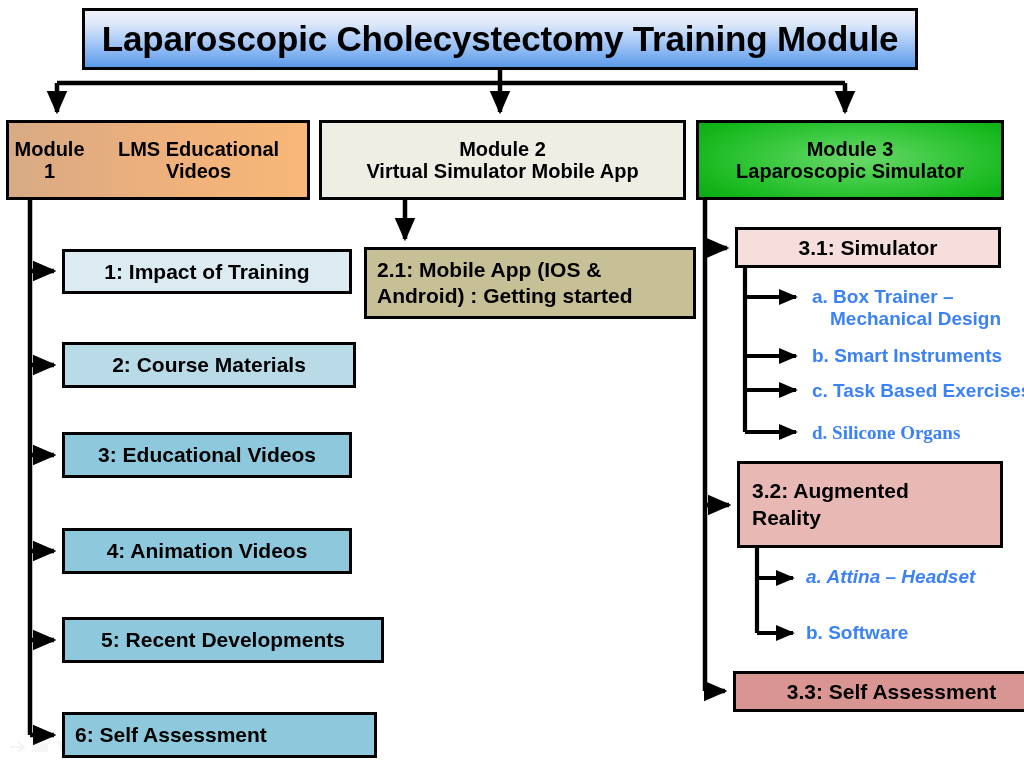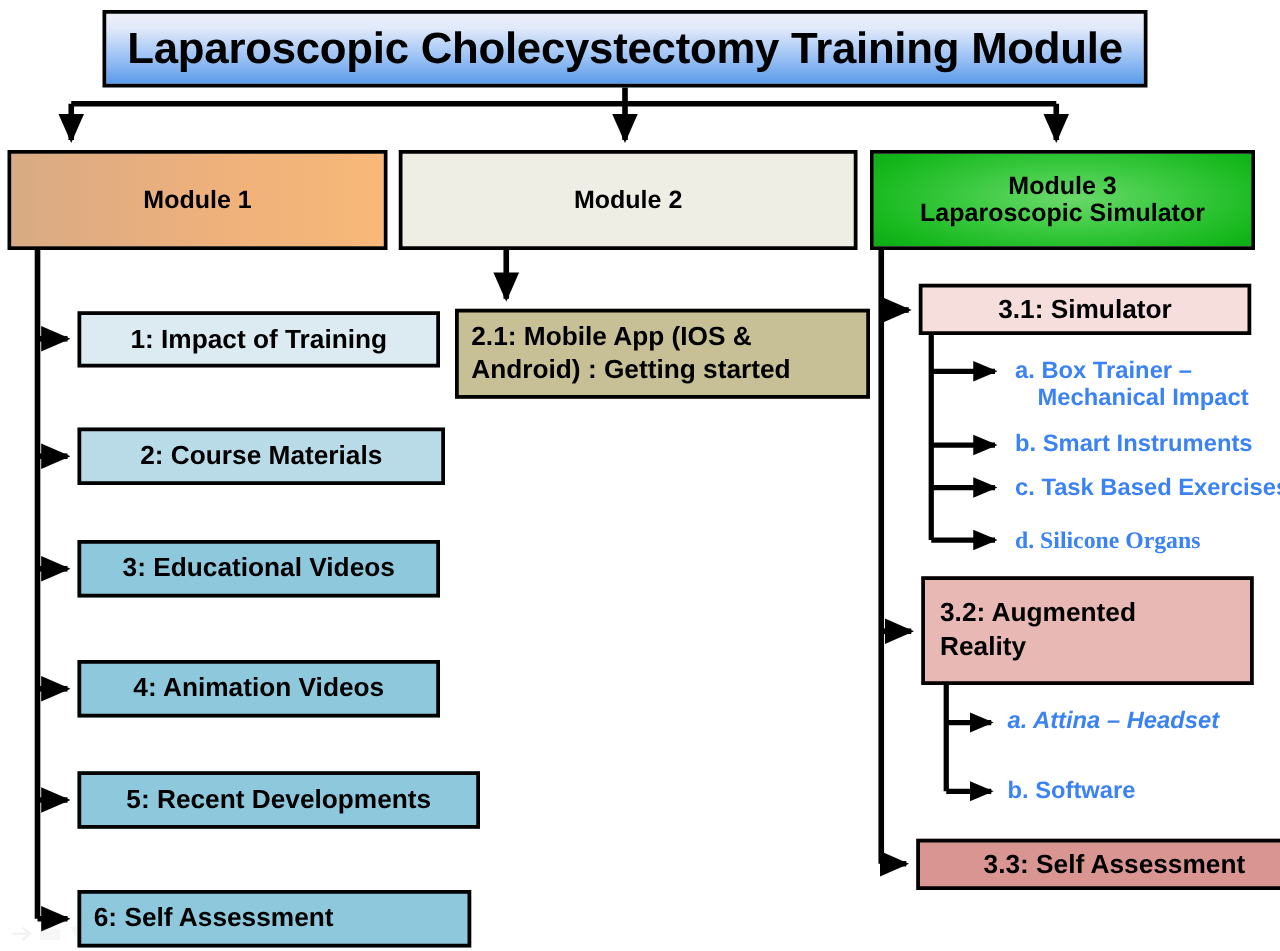--- a/index.html
+++ b/index.html
@@ -170,20 +170,21 @@
   <rect x="24" y="8" width="16" height="9" fill="#aab2bb"></rect>
   <path d="M48 6 L62 6 L55 18 z" fill="#aab2bb"></path>
 </svg>
 
 <div class="box" id="title-box">
   <span>Laparoscopic Cholecystectomy Training Module</span>
 </div>
 
 <div class="box" id="mod1-box">
   <span class="mod-line1">Module 1</span>
+  <span class="mod-line2">LMS Educational Videos</span>
 </div>
 
 <div class="box m1-item" id="m1-i1">
   <span>1: Impact of Training</span>
 </div>
 <div class="box m1-item" id="m1-i2">
   <span>2: Course Materials</span>
 </div>
 <div class="box m1-item" id="m1-i3">
   <span>3: Educational Videos</span>
@@ -193,20 +194,21 @@
 </div>
 <div class="box m1-item" id="m1-i5">
   <span>5: Recent Developments</span>
 </div>
 <div class="box m1-item" id="m1-i6">
   <span>6: Self Assessment</span>
 </div>
 
 <div class="box" id="mod2-box">
   <span class="mod-line1">Module 2</span>
+  <span class="mod-line2">Virtual Simulator Mobile App</span>
 </div>
 <div class="box" id="m2-i1">
   <span>2.1: Mobile App (IOS &amp; Android) : Getting started</span>
 </div>
 
 <div class="box" id="mod3-box">
   <span class="mod-line1">Module 3</span>
   <span class="mod-line2">Laparoscopic Simulator</span>
 </div>
 
@@ -220,20 +222,20 @@
     <span class="l2">Reality</span>
   </span>
 </div>
 
 <div class="box" id="m3-33">
   <span>3.3: Self Assessment</span>
 </div>
 
 <div class="leaf" id="leaf-3-1-a">
   <span class="l1">a.  Box Trainer –</span>
-  <span class="l2">Mechanical Impact</span>
+  <span class="l2">Mechanical Design</span>
 </div>
 <div class="leaf" id="leaf-3-1-b">b. Smart Instruments</div>
 <div class="leaf" id="leaf-3-1-c">c. Task Based Exercises</div>
 <div class="leaf" id="leaf-3-1-d">d. Silicone Organs</div>
 
 <div class="leaf" id="leaf-3-2-a">a. Attina – Headset</div>
 <div class="leaf" id="leaf-3-2-b">b. Software</div>
 
 </body></html>

